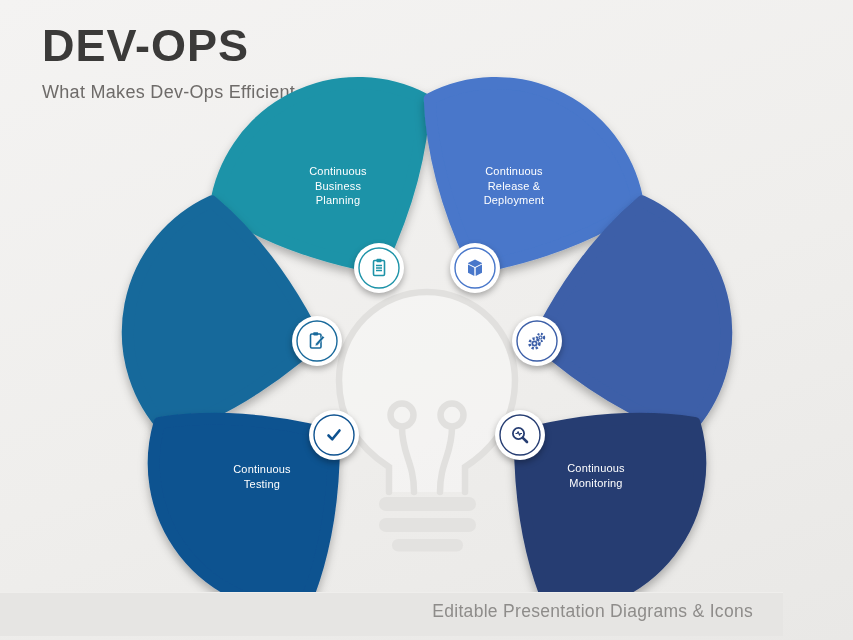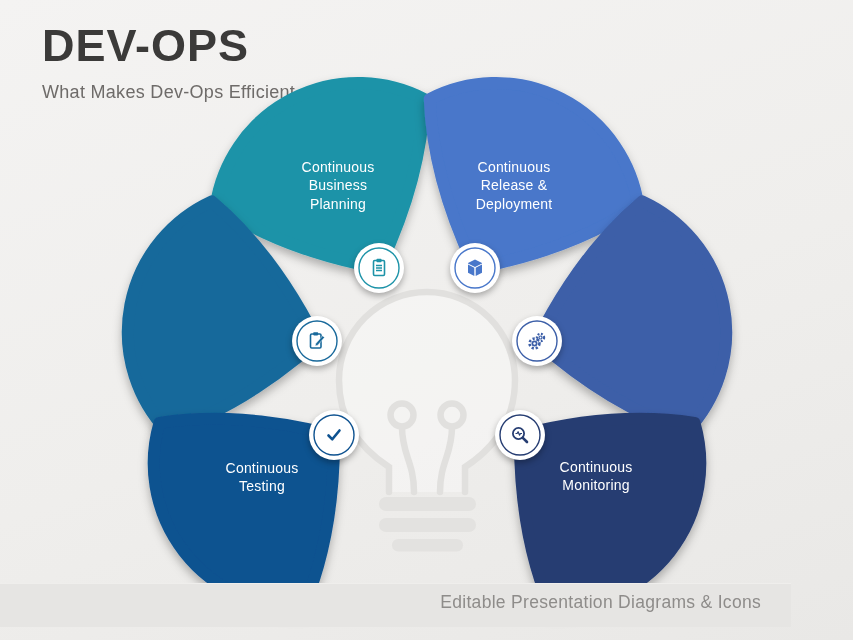--- a/index.html
+++ b/index.html
@@ -12,30 +12,30 @@
   .title{
     margin:0;font-size:45px;font-weight:700;letter-spacing:1px;color:#3b3a39;
   }
   .subtitle{
     margin:10px 0 0 0;font-size:18px;color:#6e6b69;letter-spacing:.3px;
   }
   .diagram-svg{position:absolute;left:0;top:0;}
   .petal{fill:currentColor;stroke:currentColor;stroke-width:12;stroke-linejoin:round;}
   .seg-label{
     position:absolute;transform:translate(-50%,-50%);
-    color:#ffffff;font-size:14px;line-height:1.32;text-align:center;
+    color:#ffffff;font-size:11px;line-height:1.32;text-align:center;
     white-space:pre-line;letter-spacing:.2px;
   }
   .badge{
     position:absolute;width:52px;height:52px;margin:-26px 0 0 -26px;
     filter:drop-shadow(0 3px 3px rgba(0,0,0,.30));
   }
   .footer-band{
-    position:absolute;left:0;bottom:13px;width:783px;height:43px;
-    background:#e6e5e3;border-top:1px solid #efeeec;padding-left:8px;
+    position:absolute;left:0;bottom:4px;width:783px;height:43px;
+    background:#e6e5e3;border-top:1px solid #efeeec;
   }
   .footer-text{
     position:absolute;right:30px;top:8px;font-size:17.5px;color:#8e8c8a;letter-spacing:.3px;
   }
 </style>
 </head>
 <body>
 
 <div class="stage">
 

